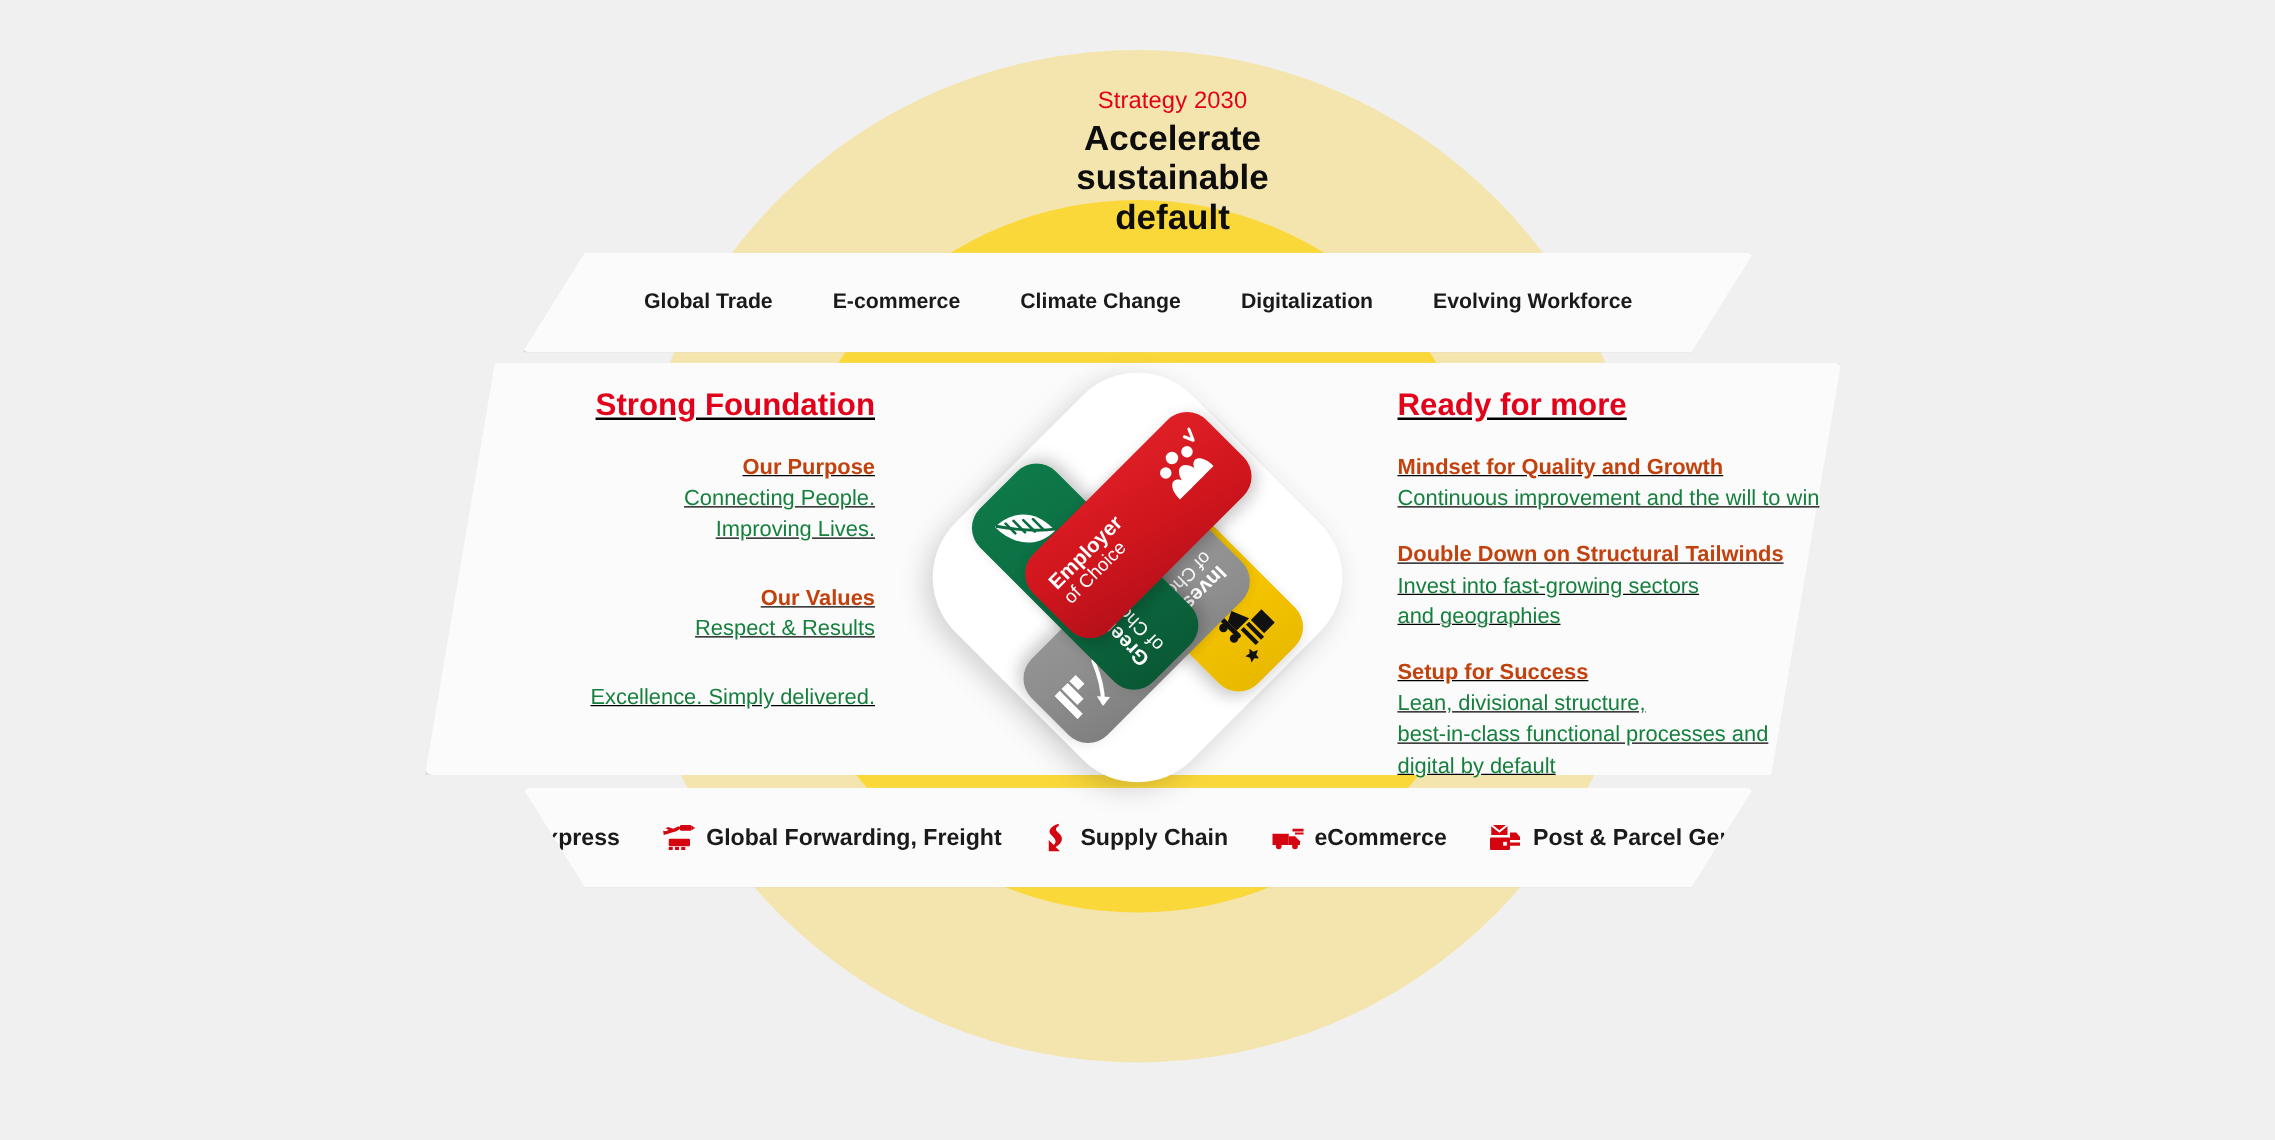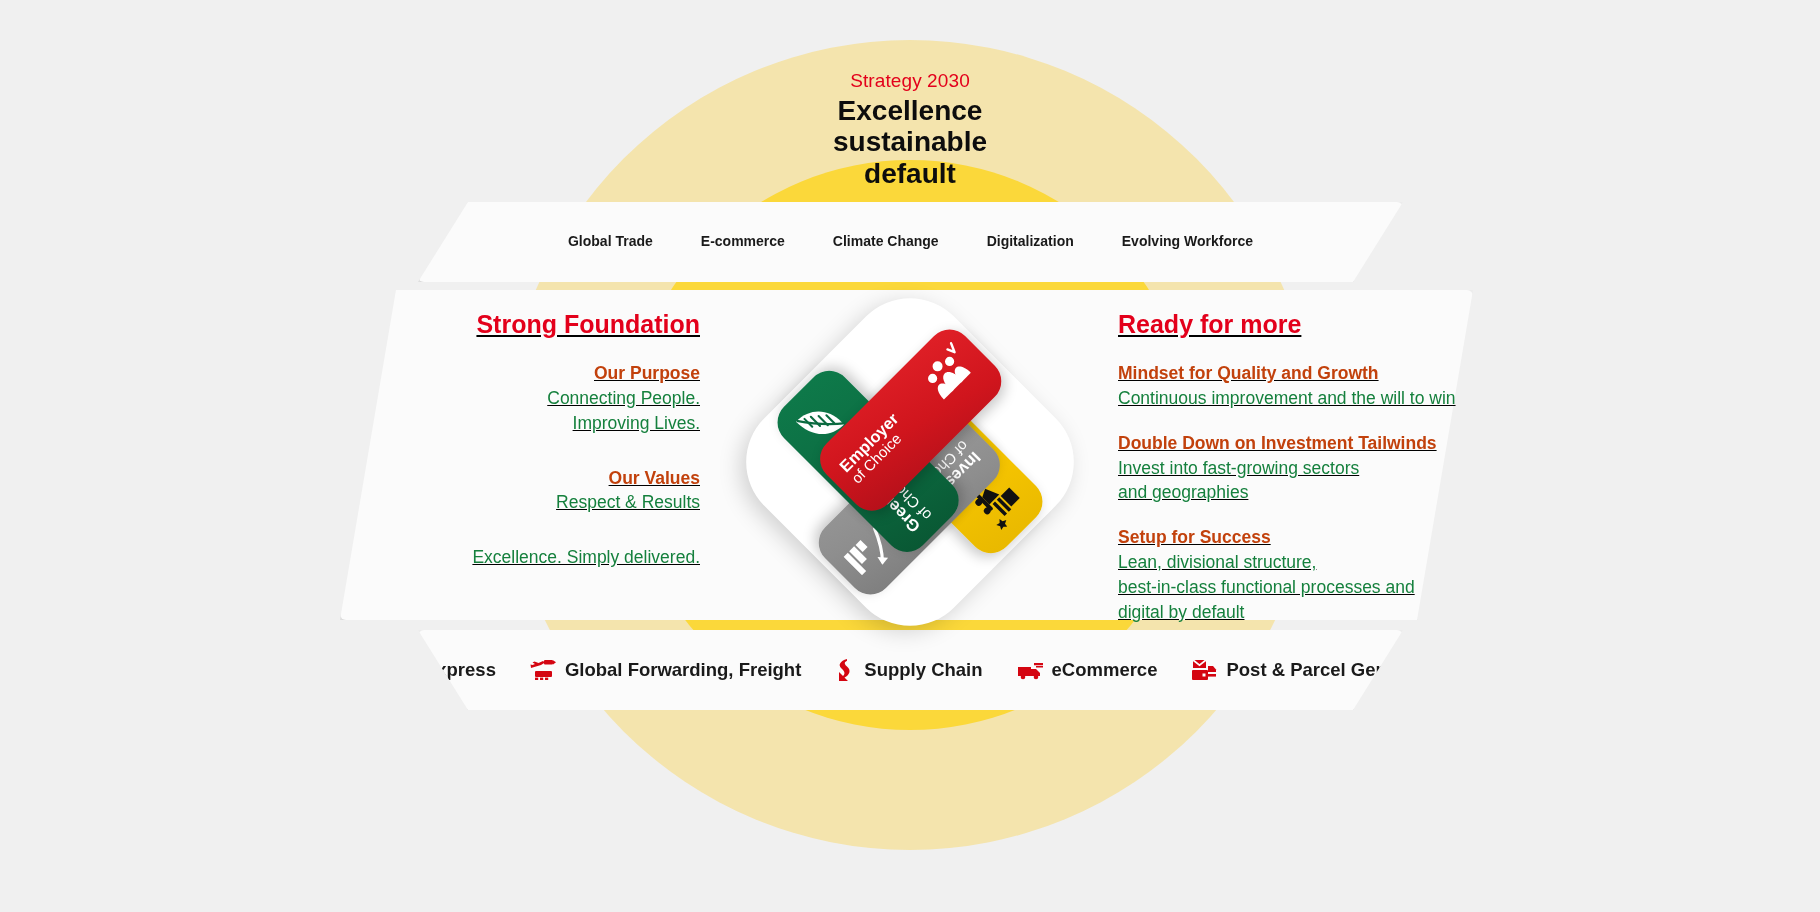--- a/index.html
+++ b/index.html
@@ -48,21 +48,21 @@
     clip-path: polygon(50px 0, 985px 0, 935px 80px, 0 80px);
     border-radius: 6px;
   }
   #banner-drivers .banner-inner {
     display: flex; align-items: center; justify-content: center;
     gap: 48px;
     height: 100%;
     padding-bottom: 2px;
   }
   .driver-item {
-    font-size: 14px; font-weight: bold; color: #1a1a1a;
+    font-size: 17px; font-weight: bold; color: #1a1a1a;
     white-space: nowrap;
   }
 
   
   #banner-middle {
     left: 340px; top: 290px;
     width: 1133px; height: 330px;
     clip-path: polygon(56px 0, 1133px 0, 1077px 330px, 0 330px);
     border-radius: 6px;
   }
@@ -81,21 +81,21 @@
   .division-item {
     display: flex; align-items: center; gap: 9px;
     font-size: 18.5px; font-weight: bold; color: #1a1a1a;
     white-space: nowrap;
   }
   .division-item .dicon { flex: 0 0 auto; line-height: 0; }
 
   
   #headline {
     position: absolute;
-    left: 760px; top: 70px;
+    left: 788px; top: 70px;
     width: 300px;
     text-align: center;
     z-index: 6;
   }
   #headline .kicker {
     font-size: 19px; color: #e3001b; margin-bottom: 3px;
     letter-spacing: .1px;
   }
   #headline .title {
     font-size: 28px; font-weight: bold; color: #0d0d0d;
@@ -206,21 +206,21 @@
 <body>
 
 <div id="stage">
 
   <div class="ring ring-outer"></div>
   <div class="ring ring-inner"></div>
 
   <div id="headline">
     <div class="kicker">Strategy 2030</div>
     <div class="title">
-      <span>Excellence</span><br>
+      <span>Accelerate</span><br>
       <span>sustainable</span><br>
       <span>default</span>
     </div>
   </div>
 
   <div class="banner" id="banner-drivers">
     <div class="banner-inner">
       <div class="driver-item">Global Trade</div>
       <div class="driver-item">E-commerce</div>
       <div class="driver-item">Climate Change</div>
@@ -252,21 +252,21 @@
 
   <div class="col" id="col-right">
     <div class="col-title">Ready for more</div>
 
     <div class="block">
       <div class="bt">Mindset for Quality and Growth</div>
       <div class="bd">Continuous improvement and the will to win</div>
     </div>
 
     <div class="block">
-      <div class="bt">Double Down on Investment Tailwinds</div>
+      <div class="bt">Double Down on Structural Tailwinds</div>
       <div class="bd">Invest into fast-growing sectors</div>
       <div class="bd">and geographies</div>
     </div>
 
     <div class="block">
       <div class="bt">Setup for Success</div>
       <div class="bd">Lean, divisional structure,</div>
       <div class="bd">best-in-class functional processes and</div>
       <div class="bd">digital by default</div>
     </div>

